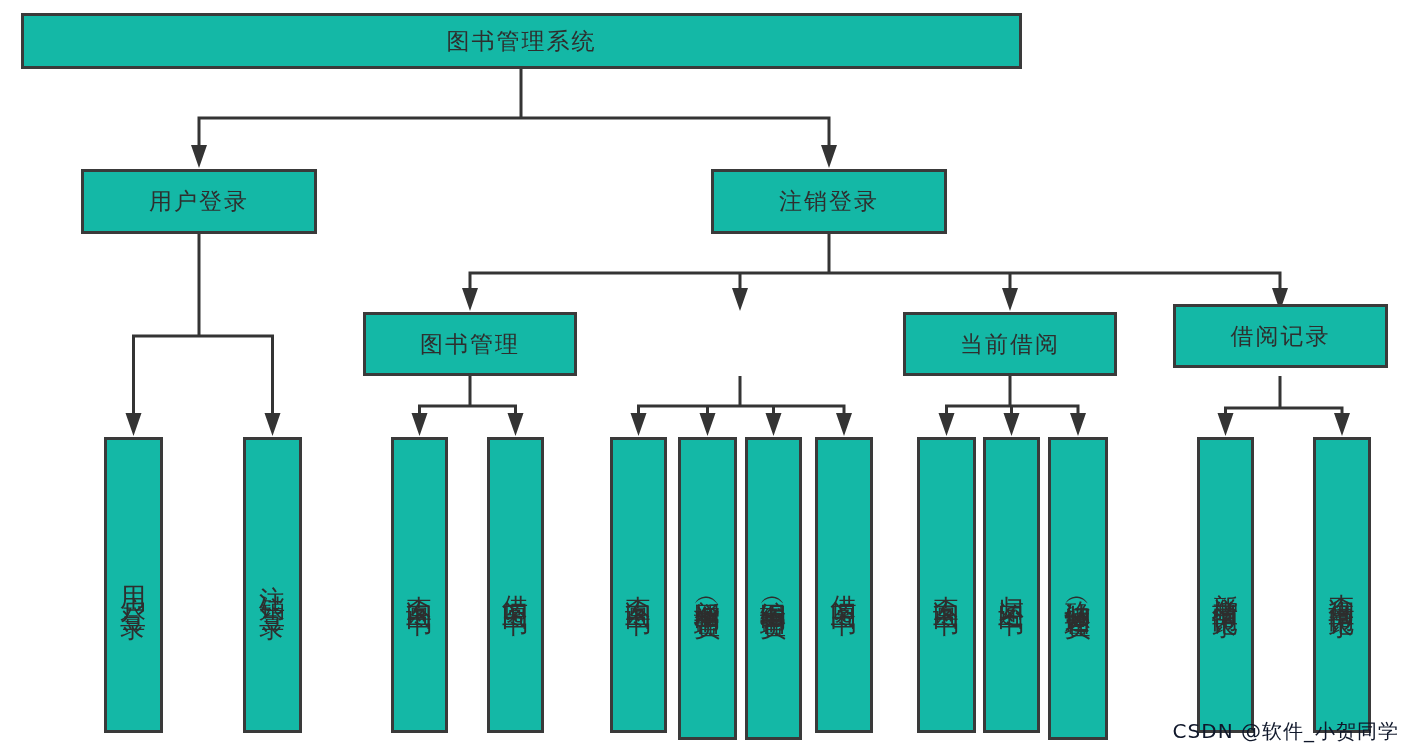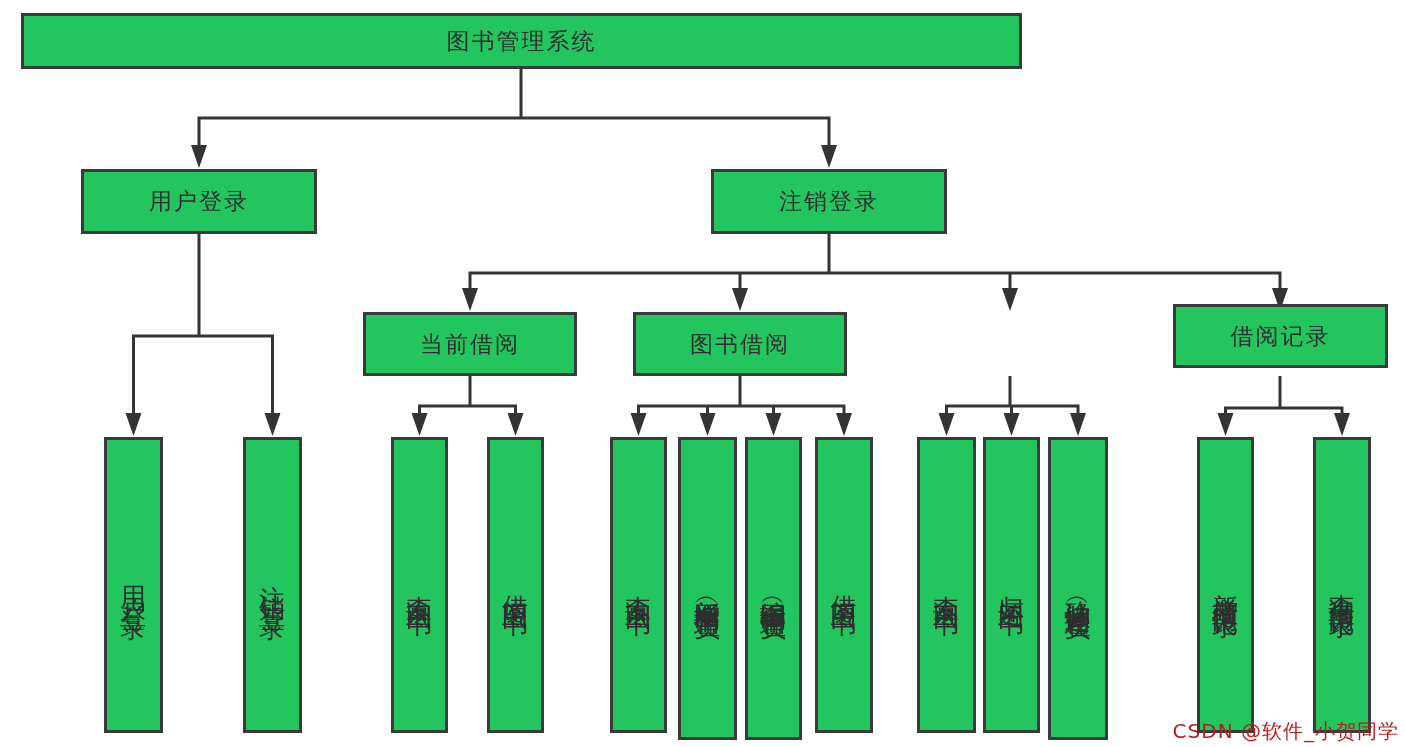--- a/index.html
+++ b/index.html
@@ -1,30 +1,30 @@
 <!DOCTYPE html>
 <html><head>
 <meta charset="utf-8">
 <style>
   html,body{margin:0;padding:0;background:#ffffff;}
   body{width:1405px;height:747px;position:relative;overflow:hidden;
        font-family:"DejaVu Sans","Liberation Sans",sans-serif;}
   .stage{position:absolute;left:0;top:0;width:1405px;height:747px;}
   .connectors{position:absolute;left:0;top:0;width:1405px;height:747px;z-index:1;}
-  .box{position:absolute;box-sizing:border-box;background:#22c55e;
+  .box{position:absolute;box-sizing:border-box;background:#14b8a6;
        border:3px solid #3a3a3a;z-index:2;display:flex;
        align-items:center;justify-content:center;color:#2e2e2e;}
   .hbox .txt{font-size:23px;letter-spacing:2px;white-space:nowrap;}
   .vbox .txt{writing-mode:vertical-rl;text-orientation:mixed;
              font-size:26px;letter-spacing:5px;line-height:1;}
   .vbox.sp-wide .txt{letter-spacing:10px;}
   .vbox.sp-6 .txt{letter-spacing:4px;}
   .vbox.sp-9 .txt{letter-spacing:2px;}
   .watermark{position:absolute;right:6px;bottom:2px;z-index:3;
-             color:#b91c1c;font-size:20px;letter-spacing:1px;white-space:nowrap;}
+             color:#0f172a;font-size:20px;letter-spacing:1px;white-space:nowrap;}
 </style>
 </head>
 <body>
 
 <div class="stage">
 
   <svg class="connectors" viewBox="0 0 1405 747" xmlns="http://www.w3.org/2000/svg">
 
     <path fill="none" stroke="#343434" stroke-width="3" d="
       M521,69 V119
@@ -88,24 +88,24 @@
   </div>
 
   <div class="box hbox" style="left:81px;top:169px;width:236px;height:65px">
     <span class="txt">用户登录</span>
   </div>
   <div class="box hbox" style="left:711px;top:169px;width:236px;height:65px">
     <span class="txt">注销登录</span>
   </div>
 
   <div class="box hbox" style="left:363px;top:312px;width:214px;height:64px">
+    <span class="txt">图书管理</span>
+  </div>
+  <div class="box hbox" style="left:903px;top:312px;width:214px;height:64px">
     <span class="txt">当前借阅</span>
-  </div>
-  <div class="box hbox" style="left:633px;top:312px;width:214px;height:64px">
-    <span class="txt">图书借阅</span>
   </div>
   <div class="box hbox" style="left:1173px;top:304px;width:215px;height:64px">
     <span class="txt">借阅记录</span>
   </div>
 
   <div class="box vbox sp-wide" style="left:104px;top:437px;width:59px;height:296px">
     <span class="txt">用户登录</span>
   </div>
   <div class="box vbox sp-wide" style="left:243px;top:437px;width:59px;height:296px">
     <span class="txt">注销登录</span>

